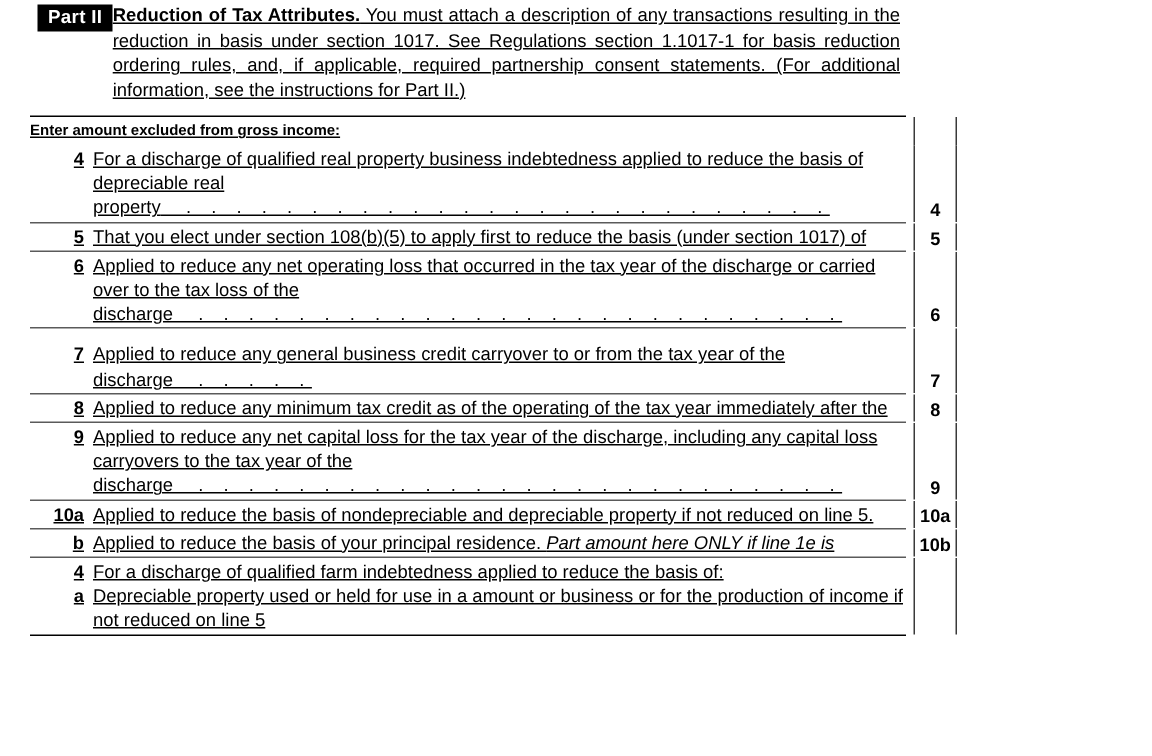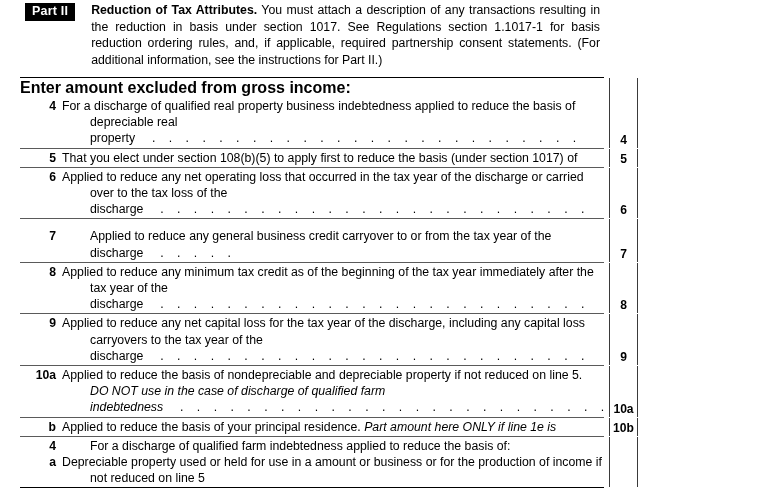--- a/index.html
+++ b/index.html
@@ -14,41 +14,42 @@
     font-family: "Liberation Sans", sans-serif;
     color: #000000;
     -webkit-font-smoothing: antialiased;
   }
 
   .page {
     position: relative;
     width: 612px;
     height: 504px;
     box-sizing: border-box;
+    text-decoration: underline;
   }
 
   
   .part-header {
     display: flex;
     align-items: flex-start;
     padding: 2px 8px 3px 25px;
   }
   .part-tag {
     background: #000000;
     color: #ffffff;
     font-weight: bold;
     font-size: 12.5px;
     line-height: 15px;
     padding: 1px 7px 2px 7px;
     letter-spacing: 0.2px;
     flex: 0 0 auto;
     margin-top: 1px;
   }
   .part-title-wrap {
-    margin-left: 16px;
+    margin-left: 0;
     flex: 1 1 auto;
     font-size: 12.3px;
     line-height: 16.5px;
     text-align: justify;
     text-justify: inter-word;
     padding-right: 4px;
   }
   .part-title-wrap b { font-weight: bold; }
 
   
@@ -81,21 +82,21 @@
   }
   .c-amt {
     flex: 1 1 auto;
     box-sizing: border-box;
     position: relative;
   }
 
   
   .intro-row .c-text {
     font-weight: bold;
-    font-size: 16px;
+    font-size: 10px;
     line-height: 16px;
     padding: 2px 0 1px 0;
   }
   .intro-row .c-num, .intro-row .c-amt { }
 
   
   .data-row { border-top: 1.1px solid #5a5a5a; }
   .data-row.first { border-top: none; }
 
   .lines {
@@ -116,21 +117,21 @@
     padding-right: 6px;
     box-sizing: border-box;
     font-size: 12.2px;
   }
   .ltext {
     flex: 1 1 auto;
     text-align: justify;
     text-justify: inter-word;
     padding-right: 2px;
   }
-  .ltext.nojust { text-align: left; margin-left: 28px; }
+  .ltext.nojust { text-align: left; }
   .ital { font-style: italic; }
 
   
   .leader {
     display: inline;
     letter-spacing: 5.0px;
     font-size: 12.3px;
     color: #000;
     white-space: nowrap;
   }
@@ -251,25 +252,21 @@
           </div>
           <div class="c-amt">
             <div class="amtfield" style="background: rgb(238, 240, 249);"></div>
           </div>
         </div>
         <div class="row data-row">
           <div class="c-text">
             <div class="lines">
               <div class="line">
                 <span class="lnum">8</span>
-                <span class="ltext"><span>Applied to reduce any minimum tax credit as of the beginning of the tax year immediately after the</span></span>
-              </div>
-              <div class="line">
-                <span class="lnum"></span>
-                <span class="ltext nojust"><span>tax year of the discharge</span><span class="leader">&nbsp;&nbsp;. . . . . . . . . . . . . . . . . . . . . . . . . .</span></span>
+                <span class="ltext"><span>Applied to reduce any minimum tax credit as of the operating of the tax year immediately after the</span></span>
               </div>
             </div>
           </div>
           <div class="c-num">
             <div class="numbox">8</div>
           </div>
           <div class="c-amt">
             <div class="amtfield" style="background: rgb(238, 240, 249);"></div>
           </div>
         </div>
@@ -293,24 +290,20 @@
             <div class="amtfield" style="background: rgb(238, 240, 249);"></div>
           </div>
         </div>
         <div class="row data-row">
           <div class="c-text">
             <div class="lines">
               <div class="line">
                 <span class="lnum">10a</span>
                 <span class="ltext"><span>Applied to reduce the basis of nondepreciable and depreciable property if not reduced on line 5.</span></span>
               </div>
-              <div class="line">
-                <span class="lnum"></span>
-                <span class="ltext nojust"><span class="ital">DO NOT use in the case of discharge of qualified farm indebtedness</span><span class="leader">&nbsp;&nbsp;. . . . . . . . . . . . . . . . . . . . . . . . . .</span></span>
-              </div>
             </div>
           </div>
           <div class="c-num">
             <div class="numbox">10a</div>
           </div>
           <div class="c-amt">
             <div class="amtfield" style="background: rgb(238, 240, 249);"></div>
           </div>
         </div>
         <div class="row data-row">

